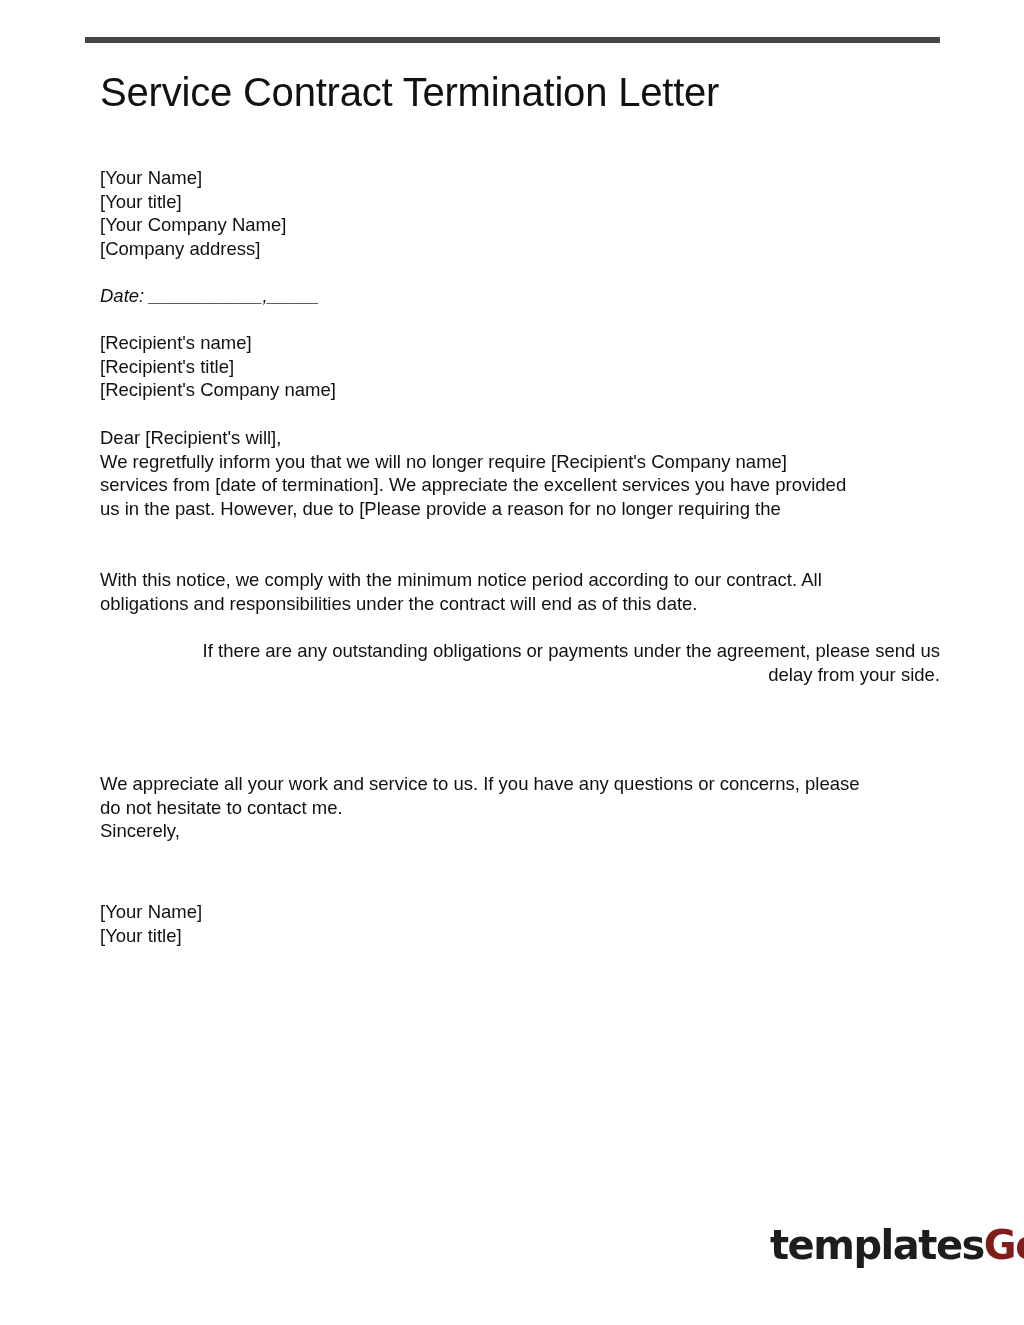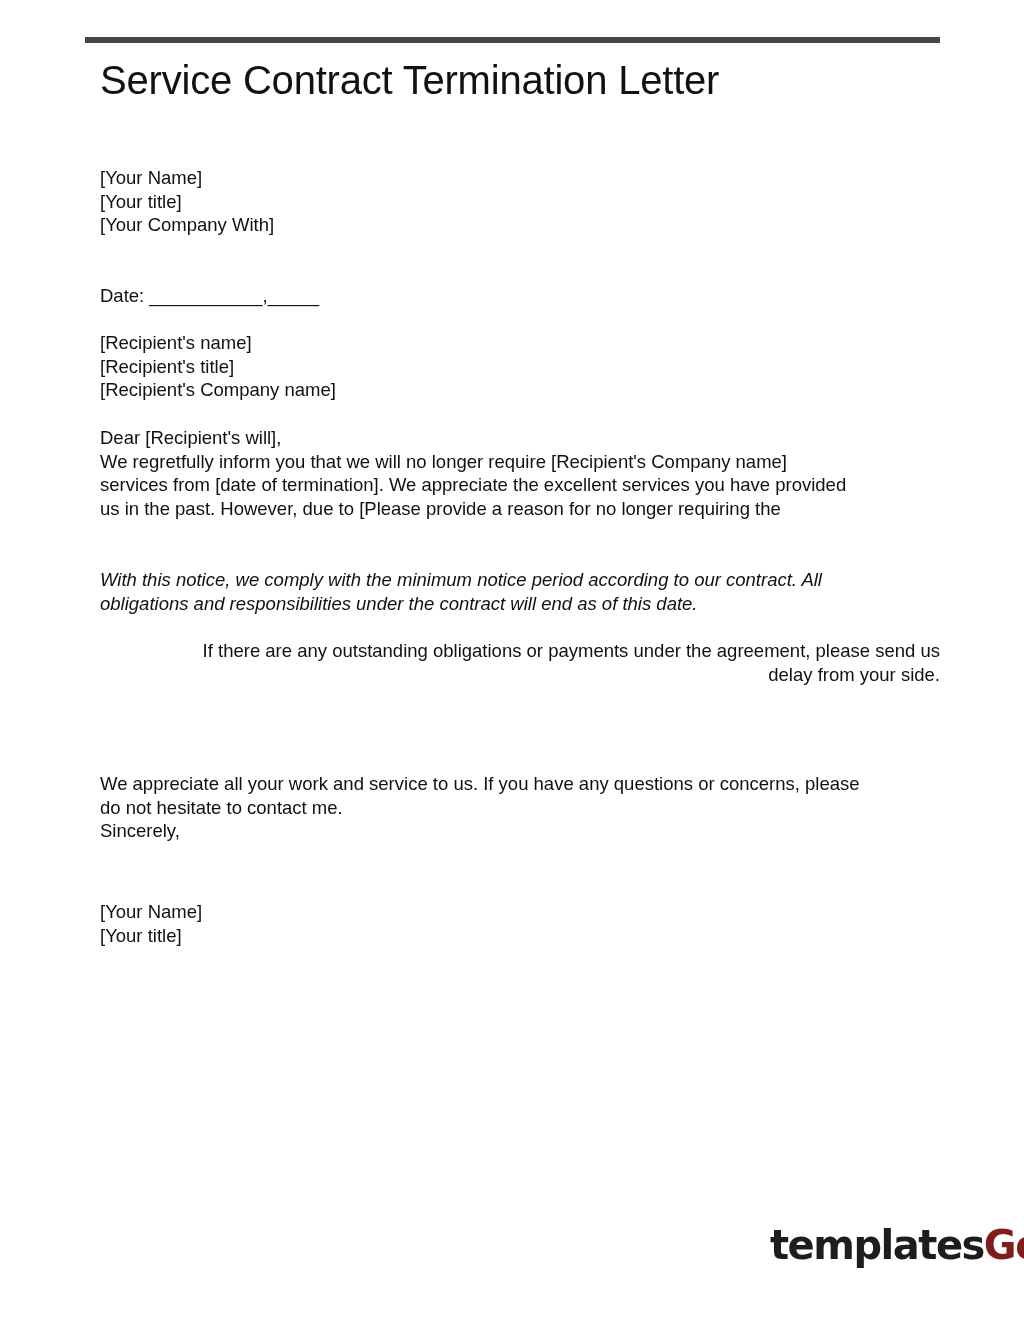--- a/index.html
+++ b/index.html
@@ -19,43 +19,43 @@
       position: absolute;
       left: 85px;
       top: 37px;
       width: 855px;
       height: 6px;
       background: #4a4545;
     }
     .page-title {
       position: absolute;
       left: 100px;
-      top: 54px;
+      top: 66px;
       margin: 0;
       font-size: 40px;
       font-weight: normal;
       letter-spacing: -0.2px;
       color: #111111;
       line-height: 52px;
     }
     .body-text {
       position: absolute;
       left: 100px;
       width: 840px;
       font-size: 18.5px;
       line-height: 23.5px;
       color: #111111;
       margin-top: 24px;
     }
     .line { display: block; white-space: nowrap; }
     .block-sender { top: 142px; }
-    .block-date { top: 260px; }
+    .block-date { top: 260px; font-style: italic; }
     .block-recipient { top: 307px; }
     .block-salutation { top: 402px; }
-    .block-p2 { top: 544px; font-style: italic; }
+    .block-p2 { top: 544px; }
     .block-p3 { top: 615px; text-align: right; }
     .block-p4 { top: 748px; }
     .block-signature { top: 876px; }
     .logo {
       position: absolute;
       left: 744px;
       top: 1220px;
       font-family: "DejaVu Sans", sans-serif;
       font-weight: bold;
       font-size: 40px;
@@ -68,21 +68,22 @@
 </head>
 <body>
 
 <div class="top-rule"></div>
 
 <h1 class="page-title">Service Contract Termination Letter</h1>
 
 <div class="body-text block-sender">
   <span class="line">[Your Name]</span>
   <span class="line">[Your title]</span>
-  <span class="line">[Your Company With]</span>
+  <span class="line">[Your Company Name]</span>
+  <span class="line">[Company address]</span>
 </div>
 
 <div class="body-text block-date">
   <span class="line">Date: ___________,_____</span>
 </div>
 
 <div class="body-text block-recipient">
   <span class="line">[Recipient's name]</span>
   <span class="line">[Recipient's title]</span>
   <span class="line">[Recipient's Company name]</span>

